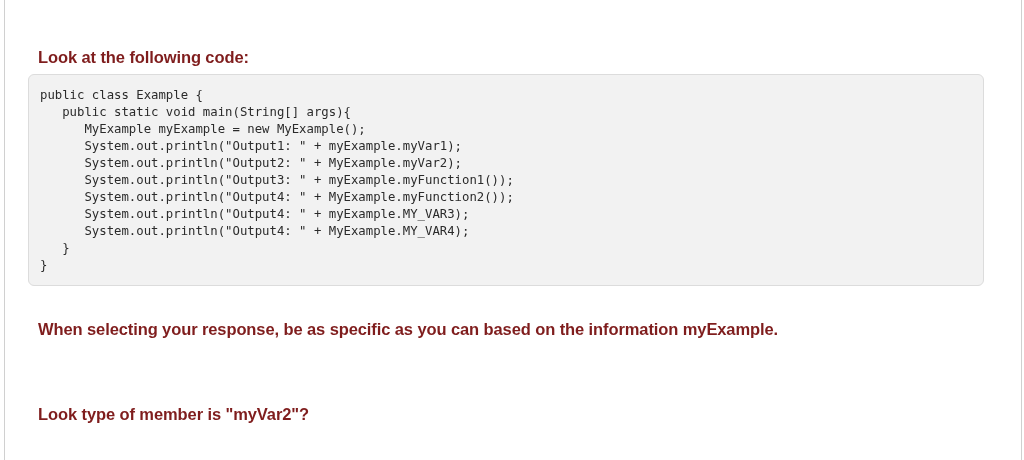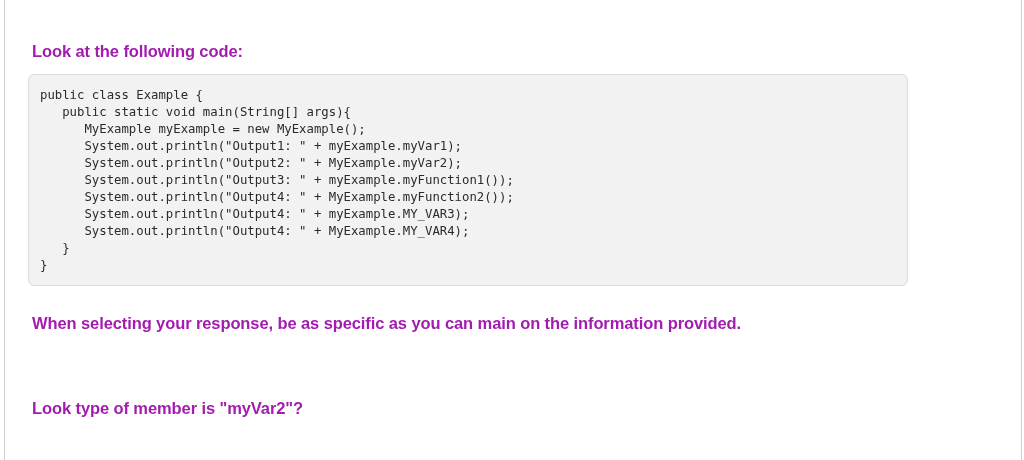--- a/index.html
+++ b/index.html
@@ -42,32 +42,32 @@
     position: absolute;
     left: 28px;
     top: 0;
     width: 974px;
   }
 
   .prompt-heading {
     font-size: 16.5px;
     font-weight: bold;
     letter-spacing: -0.1px;
-    color: #a21caf;
-    margin: 4px;
+    color: #7f1d1d;
+    margin: 10px;
     white-space: nowrap;
   }
 
   #look-at-code-heading { position: absolute; top: 38px; left: 0; }
 
   .code-block {
     position: absolute;
     left: 0;
     top: 74px;
-    width: 880px;
+    width: 956px;
     height: 212px;
     box-sizing: border-box;
     background: #f2f2f2;
     border: 1px solid #dcdcdc;
     border-radius: 6px;
     padding: 12px 14px 10px 11px;
     overflow: hidden;
   }
 
   .code-block pre {
@@ -103,18 +103,18 @@
       System.out.println("Output1: " + myExample.myVar1);
       System.out.println("Output2: " + MyExample.myVar2);
       System.out.println("Output3: " + myExample.myFunction1());
       System.out.println("Output4: " + MyExample.myFunction2());
       System.out.println("Output4: " + myExample.MY_VAR3);
       System.out.println("Output4: " + MyExample.MY_VAR4);
    }
 }</pre>
     </div>
 
-    <div class="prompt-heading" id="instruction-text">When selecting your response, be as specific as you can main on the information provided.</div>
+    <div class="prompt-heading" id="instruction-text">When selecting your response, be as specific as you can based on the information myExample.</div>
 
     <div class="prompt-heading" id="question-text">Look type of member is "myVar2"?</div>
 
   </div>
 </div>
 
 </body></html>

